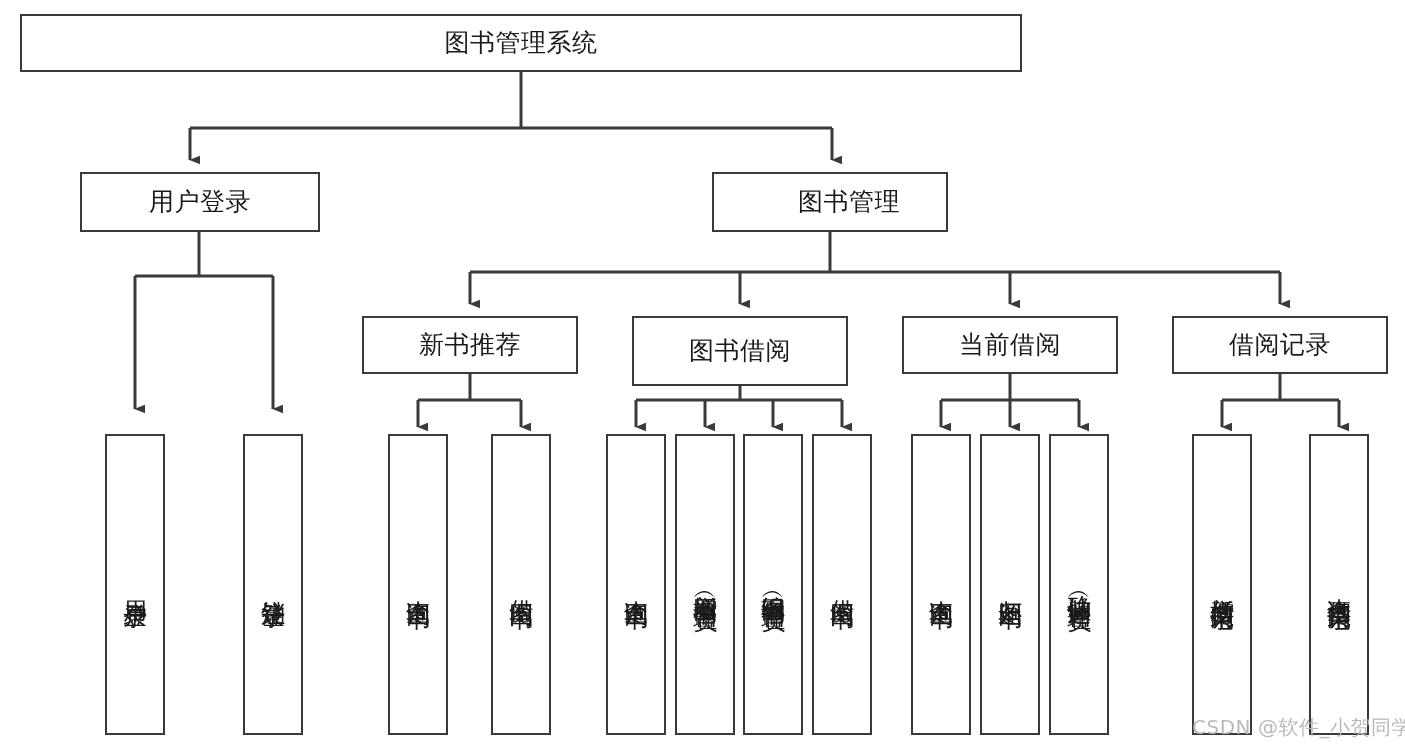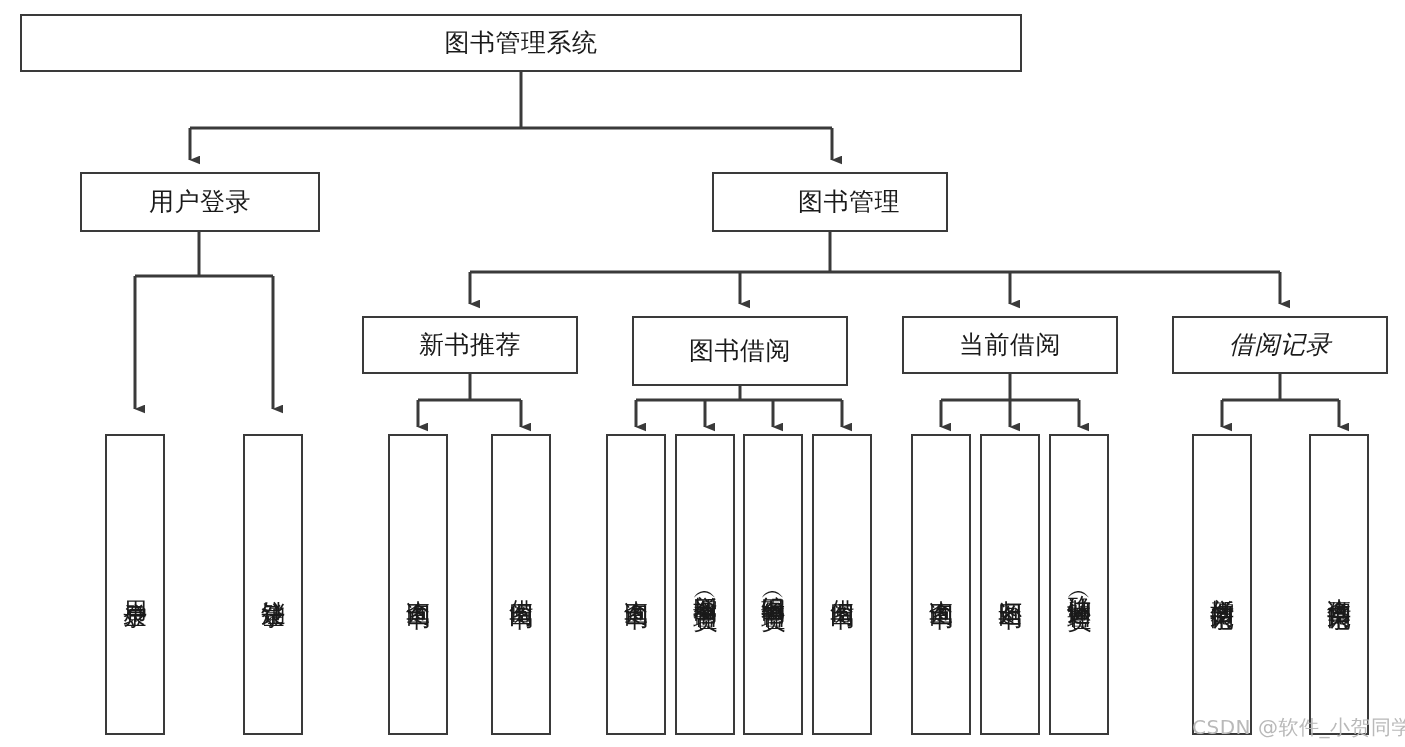--- a/index.html
+++ b/index.html
@@ -136,21 +136,21 @@
   </div>
 
   <div class="node horiz" style="left:632px; top:316px; width:216px; height:70px;">
     <span>图书借阅</span>
   </div>
 
   <div class="node horiz" style="left:902px; top:316px; width:216px; height:58px;">
     <span>当前借阅</span>
   </div>
 
-  <div class="node horiz" style="left:1172px; top:316px; width:216px; height:58px;font-style:italic;">
+  <div class="node horiz" style="left:1172px; top:316px; width:216px; height:58px;">
     <span>借阅记录</span>
   </div>
 
   <div class="node vert" style="left:105px; top:434px; width:60px; height:301px;">
     <span class="vtext">用户登录</span>
   </div>
 
   <div class="node vert" style="left:243px; top:434px; width:60px; height:301px;">
     <span class="vtext">注销登录</span>
   </div>

